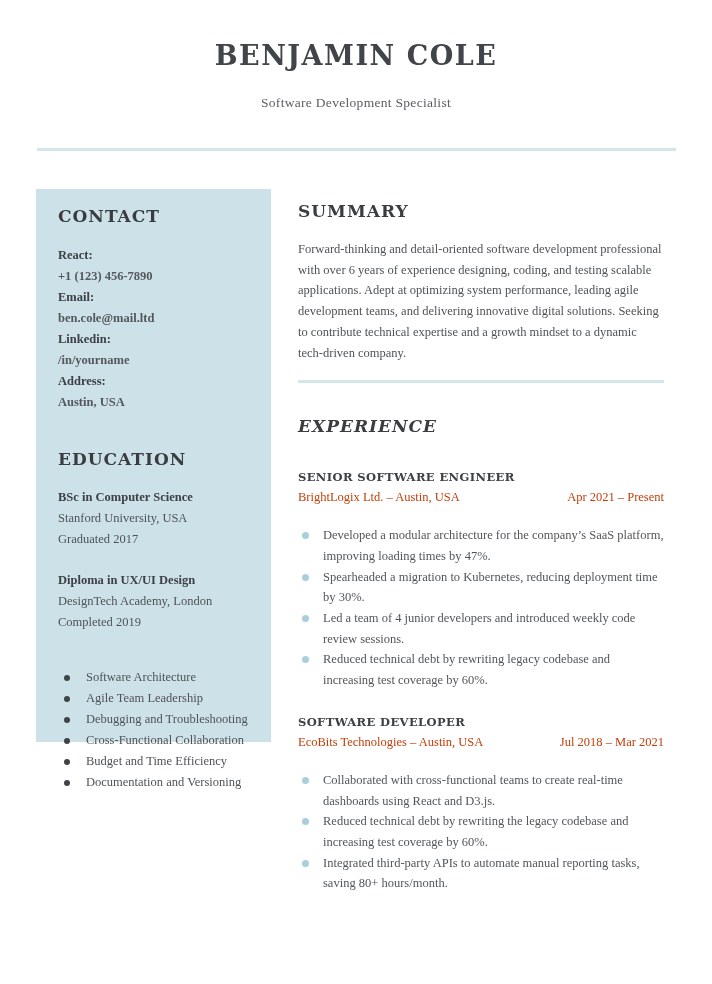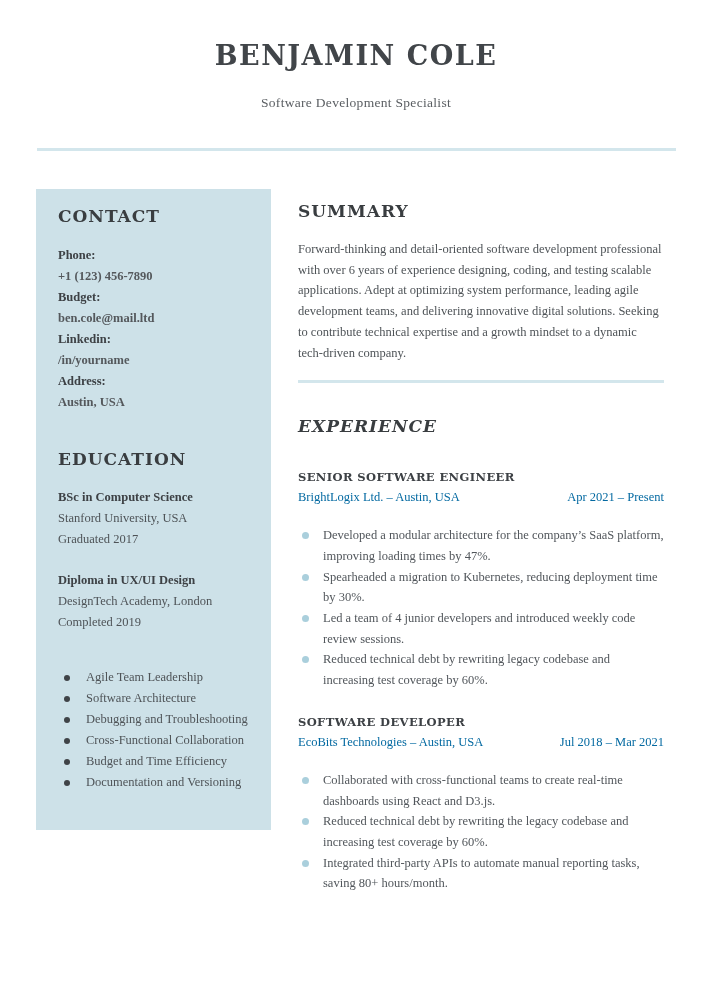--- a/index.html
+++ b/index.html
@@ -25,21 +25,21 @@
     color:#5a5e62;
     font-family:"Liberation Serif",serif;
   }
   .header-divider {
     position:absolute; top:148px; left:37px; width:639px; height:3px;
     background:#d3e6ec;
   }
   
   .sidebar {
     position:absolute; left:36px; top:189px;
-    width:235px; height:641px;
+    width:235px; height:553px;
     background:#cde1e8;
     padding:16px 16px 0 22px;
     color:#4e5357;
     font-family:"Liberation Serif",serif;
     font-size:12.5px; line-height:21px;
   }
   h2.sec {
     font-family:"DejaVu Serif","Liberation Serif",serif;
     font-size:17px; line-height:22px;
     letter-spacing:1px; color:#393d40; font-weight:bold;
@@ -71,21 +71,21 @@
   .exp-heading { margin-top:32px;font-style:italic; }
   .job { margin-top:30px; }
   .job + .job { margin-top:21px; }
   .job-title {
     font-family:"DejaVu Serif","Liberation Serif",serif;
     font-size:11.5px; font-weight:bold; letter-spacing:0.4px;
     color:#3d4145; line-height:20px;
   }
   .job-meta {
     display:flex; justify-content:space-between;
-    line-height:21px; color:#0369a1;
+    line-height:21px; color:#c2410c;
   }
   .job-bullets { list-style:none; margin-top:17px; }
   .job-bullets li { position:relative; padding-left:25px; }
   .dot-blue {
     position:absolute; left:4px; top:7px;
     width:7px; height:7px; border-radius:50%;
     background:#aacfdc;
   }
 </style>
 </head>
@@ -95,23 +95,23 @@
 
   <h1 class="name">BENJAMIN COLE</h1>
   <div class="subtitle">Software Development Specialist</div>
   <div class="header-divider"></div>
 
   <aside class="sidebar">
 
     <section>
       <h2 class="sec">CONTACT</h2>
       <div class="contact-fields">
-        <div class="field-label">Phone:</div>
+        <div class="field-label">React:</div>
         <div class="field-value">+1 (123) 456-7890</div>
-        <div class="field-label">Budget:</div>
+        <div class="field-label">Email:</div>
         <div class="field-value">ben.cole@mail.ltd</div>
         <div class="field-label">Linkedin:</div>
         <div class="field-value">/in/yourname</div>
         <div class="field-label">Address:</div>
         <div class="field-value">Austin, USA</div>
       </div>
     </section>
 
     <section class="edu-block">
       <h2 class="sec">EDUCATION</h2>
@@ -122,22 +122,22 @@
       </div>
       <div class="edu-entry">
         <div class="degree">Diploma in UX/UI Design</div>
         <div>DesignTech Academy, London</div>
         <div>Completed 2019</div>
       </div>
     </section>
 
     <section class="skills-block">
       <ul class="skills-list">
+        <li><span class="dot-dark"></span><span>Software Architecture</span></li>
         <li><span class="dot-dark"></span><span>Agile Team Leadership</span></li>
-        <li><span class="dot-dark"></span><span>Software Architecture</span></li>
         <li><span class="dot-dark"></span><span>Debugging and Troubleshooting</span></li>
         <li><span class="dot-dark"></span><span>Cross-Functional Collaboration</span></li>
         <li><span class="dot-dark"></span><span>Budget and Time Efficiency</span></li>
         <li><span class="dot-dark"></span><span>Documentation and Versioning</span></li>
       </ul>
     </section>
 
   </aside>
 
   <main class="main">

